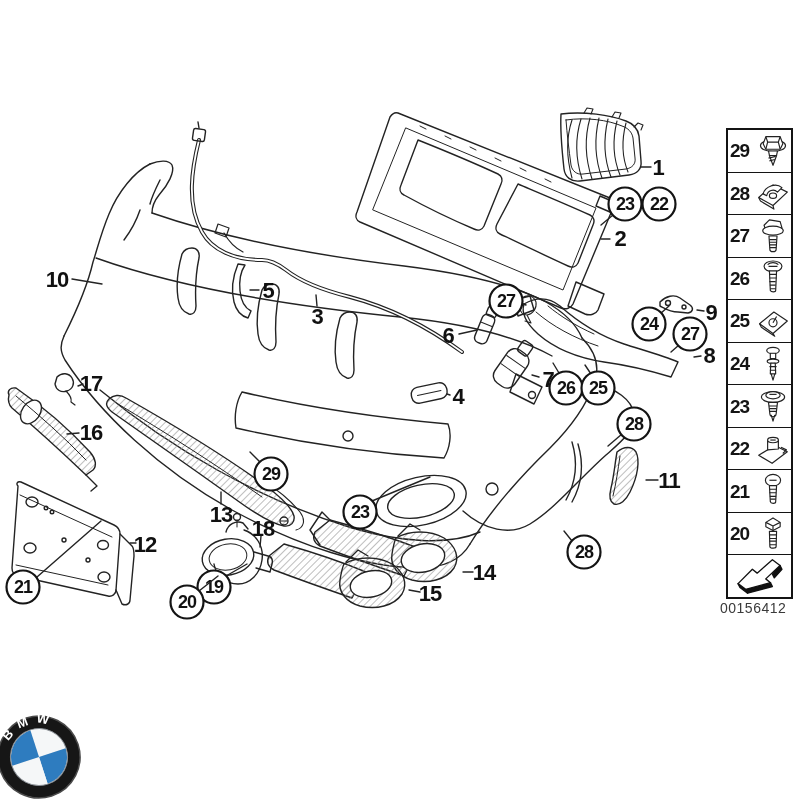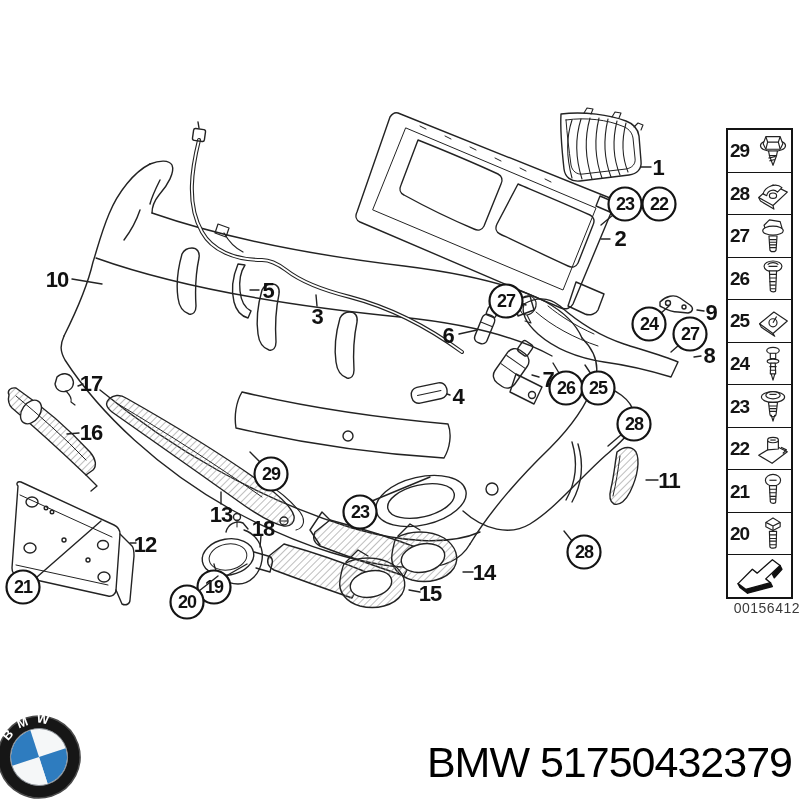--- a/index.html
+++ b/index.html
@@ -9,21 +9,21 @@
   .diagram text{font-family:"Liberation Sans",sans-serif;}
   .legend{position:absolute;left:726px;top:128px;width:67px;height:471px;border:2px solid #141414;background:#fff;
           display:flex;flex-direction:column;box-sizing:border-box;}
   .legend-row{flex:1 1 0;border-top:1.5px solid #141414;display:flex;align-items:center;justify-content:space-between;
               padding:0 1px 0 2px;overflow:hidden;}
   .legend-row:first-child{border-top:none;}
   .legend-num{font-weight:bold;font-size:19px;letter-spacing:-1px;color:#141414;line-height:1;}
   .legend-icon{display:flex;align-items:center;}
   .legend-icon svg{display:block;}
   .arrow-row{justify-content:center;}
-  .legend-code{position:absolute;left:720px;top:600px;width:80px;text-align:right;font-size:14px;color:#3a3a3a;letter-spacing:0.5px;}
+  .legend-code{position:absolute;left:720px;top:600px;width:80px;text-align:left;font-size:14px;color:#3a3a3a;letter-spacing:0.5px;}
   .footer{position:absolute;left:0;top:700px;width:800px;height:100px;}
   .bmw-logo{position:absolute;left:-5px;top:13px;}
   .part-label{position:absolute;right:8px;top:38px;font-size:43px;color:#000;letter-spacing:-1px;white-space:nowrap;}
 </style>
 </head>
 <body>
 
 <div class="page">
 
   <svg class="diagram" width="726" height="645" viewBox="0 0 726 645" fill="none" stroke="#232323" stroke-width="1.4" stroke-linecap="round" stroke-linejoin="round">
@@ -479,16 +479,15 @@
         <path d="M28,0 A28,28 0 0 1 0,28 L0,0 Z" fill="#2e7cbf"></path>
         <path d="M0,28 A28,28 0 0 1 -28,0 L0,0 Z" fill="#f5f7f8"></path>
         <path d="M-28,0 A28,28 0 0 1 0,-28 L0,0 Z" fill="#2e7cbf"></path>
         <circle r="28.5" fill="none" stroke="#8a9096" stroke-width="1"></circle>
         <path id="bmwArc" d="M-33,-8 A34,34 0 0 1 33,-8" fill="none"></path>
         <text font-size="13" font-weight="bold" fill="#ffffff" letter-spacing="7" style="font-family:'Liberation Sans',sans-serif">
           <textPath href="#bmwArc" startOffset="50%" text-anchor="middle">BMW</textPath>
         </text>
       </g>
     </svg>
-    <div class="part-label">BMW 51750432379</div>
   </div>
 
 </div>
 
 </body></html>

